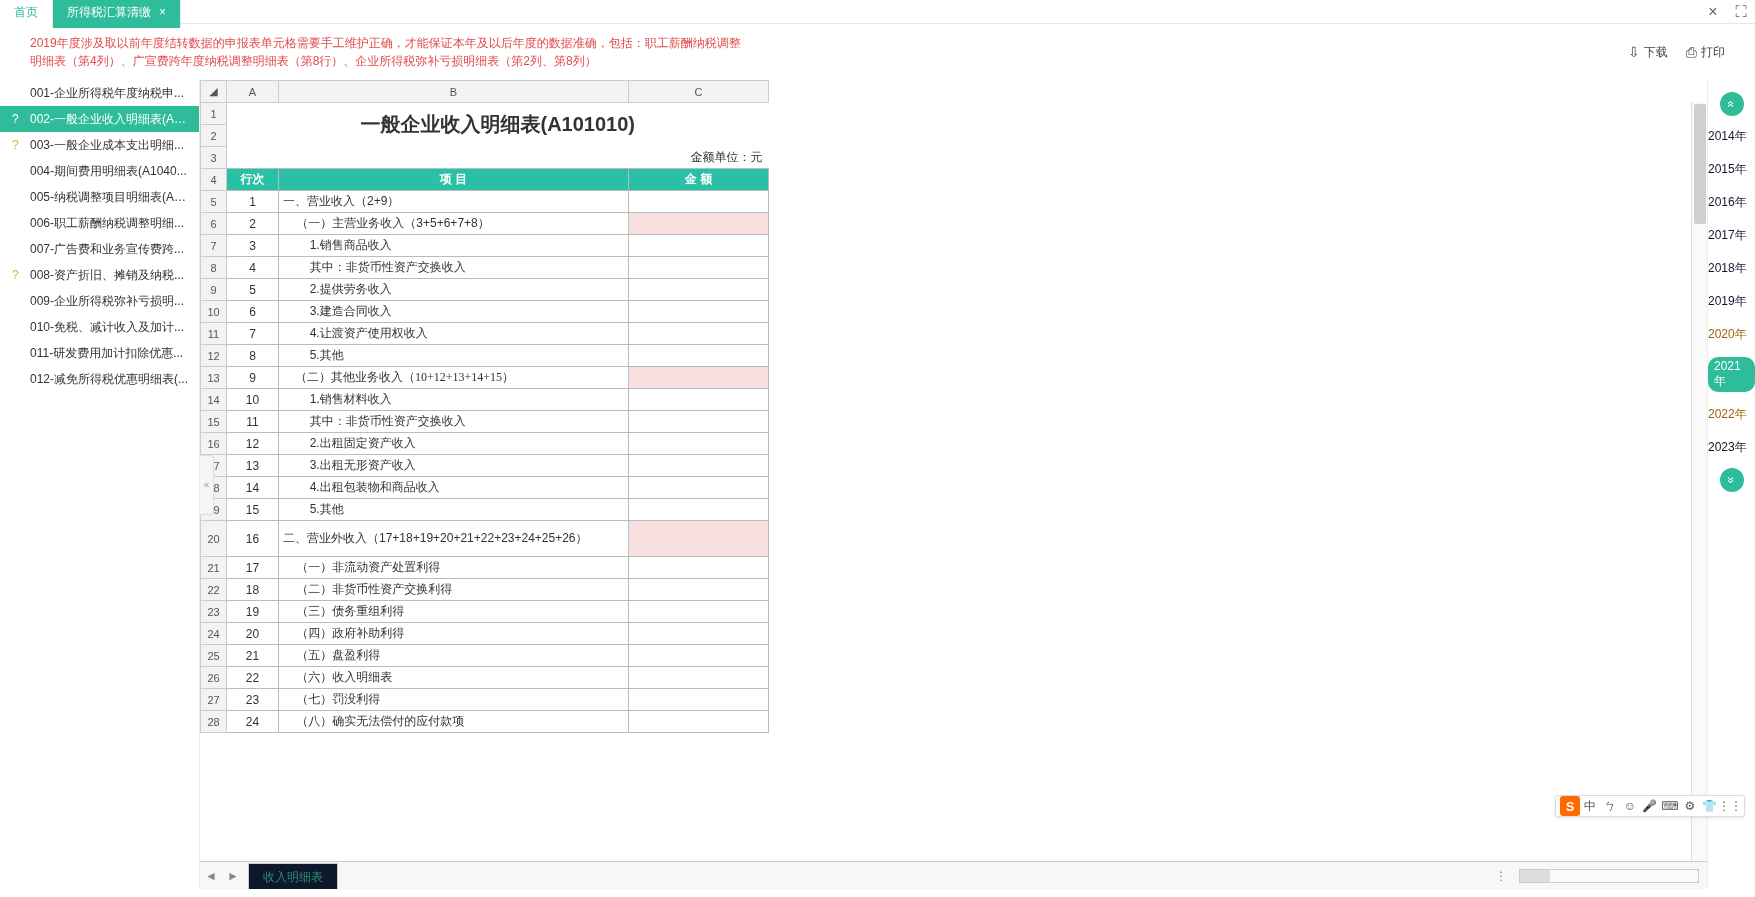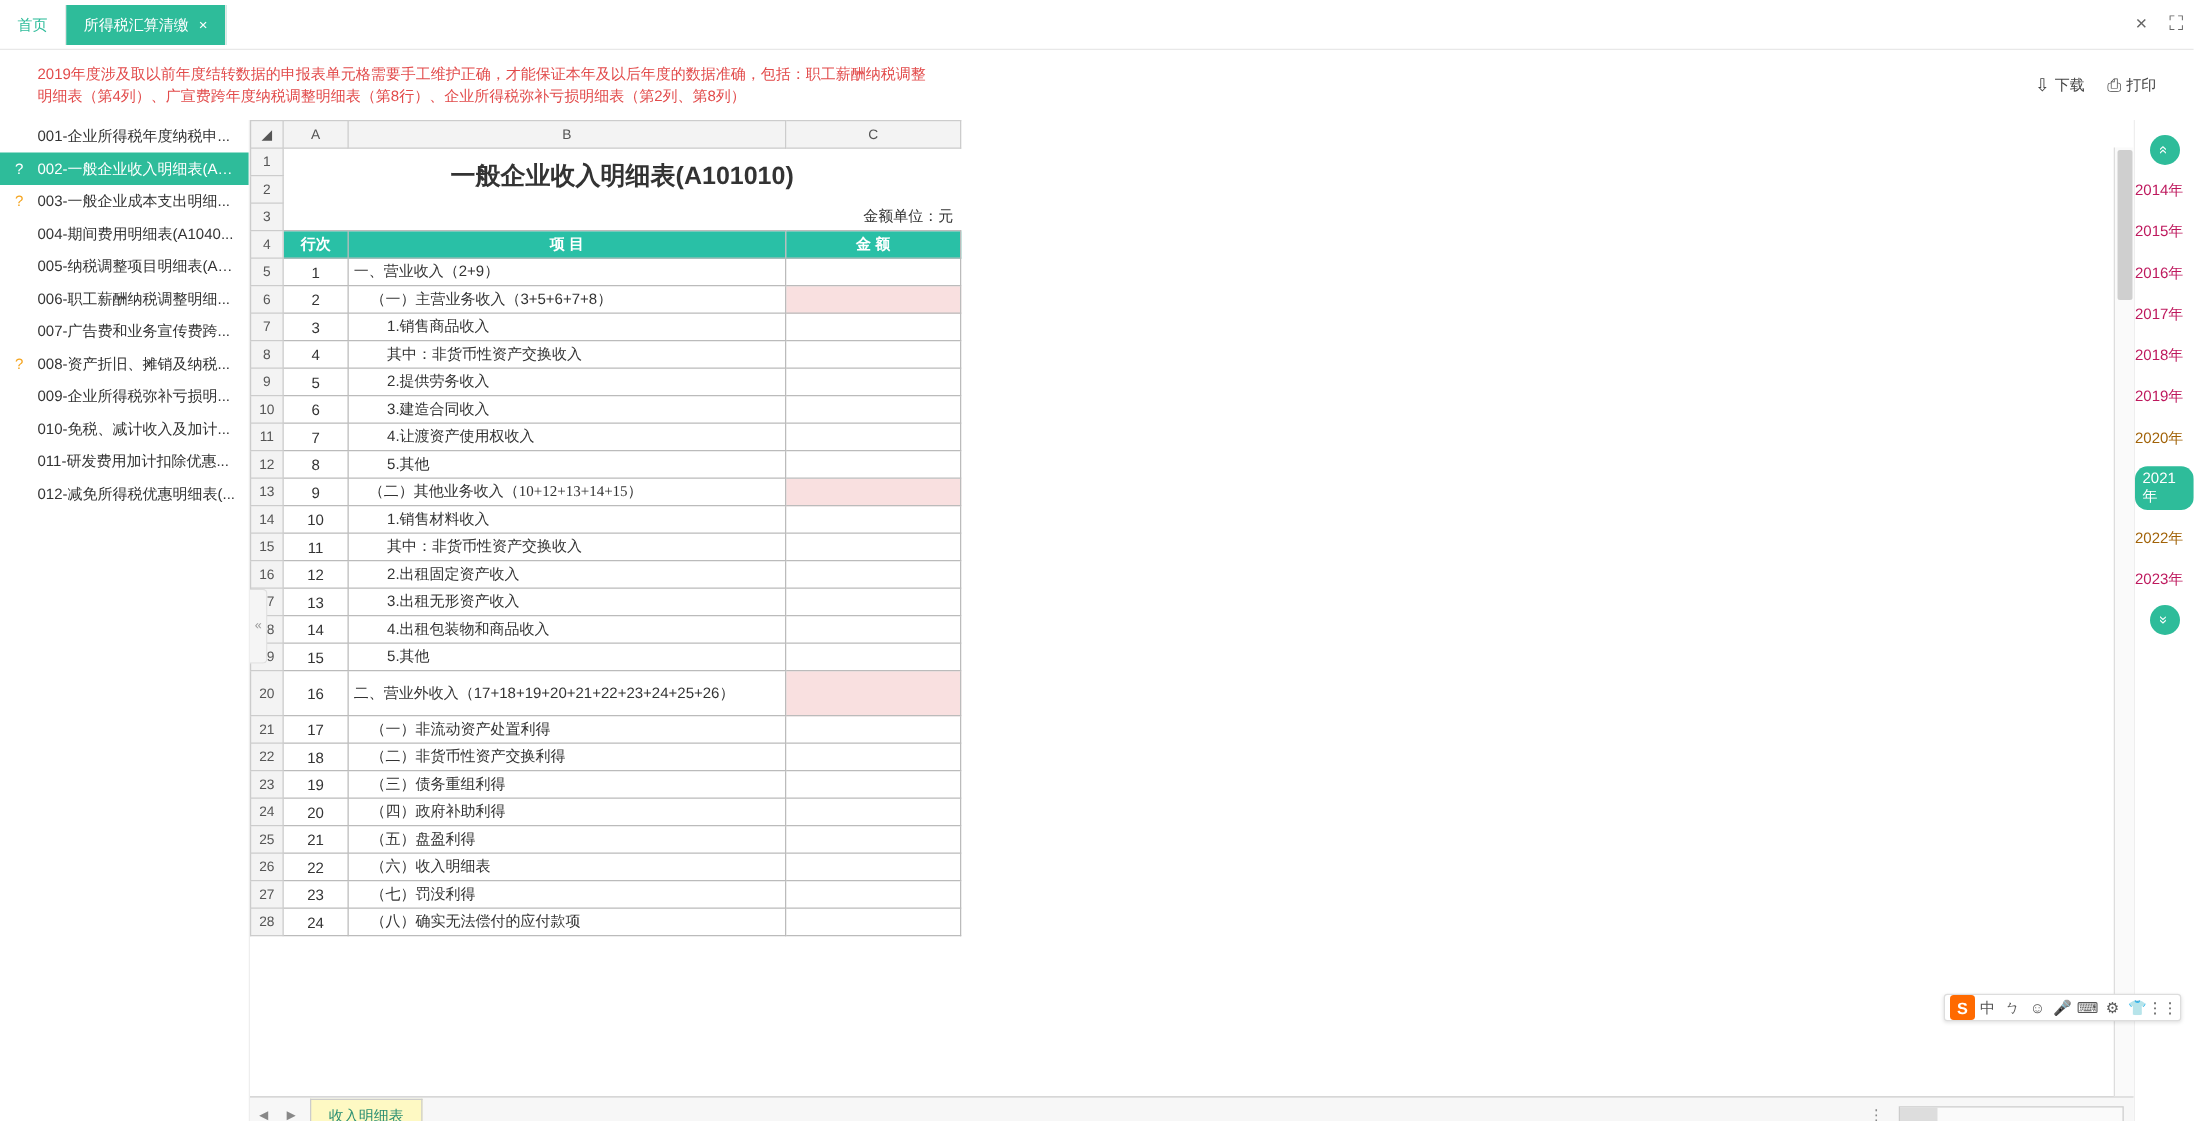--- a/index.html
+++ b/index.html
@@ -1,17 +1,17 @@
 <!DOCTYPE html>
 <html><head>
 <meta charset="utf-8">
 <style>
 * { margin:0; padding:0; box-sizing:border-box; font-family:"Microsoft YaHei",Arial,sans-serif; }
 body { font-size:12px; color:#333; background:#fff; overflow:hidden; }
-.topbar { display:flex; align-items:center; height:40px; border-bottom:1px solid #e8e8e8; }
+.topbar { display:flex; align-items:center; height:24px; border-bottom:1px solid #e8e8e8; }
 .tab { height:32px; line-height:32px; padding:0 14px; display:flex; align-items:center; background:#fff; border-right:1px solid #e8e8e8; cursor:pointer; font-size:12px; }
 .tab.home { color:#2ebc9a; font-weight:500; }
 .tab.active { background:#2ebc9a; color:#fff; }
 .tab .close { margin-left:8px; font-size:12px; cursor:pointer; }
 .top-spacer { flex:1; }
 .top-ctrl { width:28px; height:28px; display:flex; align-items:center; justify-content:center; cursor:pointer; color:#666; font-size:16px; }
 
 .subbar { display:flex; align-items:center; padding:10px 30px; font-size:12px; }
 .warning { color:#e24b4b; line-height:18px; max-width:720px; }
 .sub-spacer{flex:1;}
@@ -41,32 +41,32 @@
 td.cC{ width:140px;}
 tr.hdr td.cA, tr.hdr td.cB, tr.hdr td.cC { background:#29c0a6; color:#fff; text-align:center; font-weight:bold;}
 .pink{ background:#f9e0e0; }
 .title-cell{ text-align:center; font-size:20px; font-weight:bold; border:none; height:28px;}
 .noborder{ border:none;}
 .unit-cell{ text-align:right; border:none; padding-right:6px;}
 tr.tall td{height:36px;}
 
 .sheet-tabs { height:28px; display:flex; align-items:center; border-top:1px solid #ccc; background:#f7f7f7; font-size:12px;}
 .sheet-tabs .arr{ width:22px; text-align:center; color:#888; cursor:pointer;}
-.sheet-tabs .stab{ padding:0 14px; height:26px; line-height:26px; border:1px solid #ccc; border-bottom:none; background:#fef9c3; color:#2a8f73; cursor:pointer; margin-left:4px;}
+.sheet-tabs .stab{ padding:0 14px; height:26px; line-height:26px; border:1px solid #ccc; border-bottom:none; background:#0f172a; color:#2a8f73; cursor:pointer; margin-left:4px;}
 .sheet-tabs .spacer{flex:1;}
 .sheet-tabs .vdots{width:20px; text-align:center; color:#888;}
 .sheet-tabs .hscroll{ width:180px; height:14px; border:1px solid #ccc; background:#fafafa; position:relative; margin:0 8px;}
 .sheet-tabs .hscroll .thumb{position:absolute; left:0; top:0; width:30px; height:100%; background:#ddd;}
 
 .vscroll{ position:absolute; right:0; top:22px; bottom:28px; width:16px; background:#fafafa; border-left:1px solid #ddd;}
 .vscroll .thumb{ position:absolute; left:2px; top:2px; width:12px; height:120px; background:#cfcfcf; border-radius:2px;}
 
 .year-rail{ width:48px; border-left:1px solid #eee; display:flex; flex-direction:column; align-items:center; padding:8px 0; background:#fff;}
 .year-btn{ width:24px; height:24px; border-radius:50%; background:#2ebc9a; color:#fff; display:flex; align-items:center; justify-content:center; margin:4px 0; cursor:pointer; font-size:12px;}
-.year{ font-size:12px; padding:8px 0; cursor:pointer; color:#be185d;}
+.year{ font-size:12px; padding:8px 0; cursor:pointer; color:#0f172a;}
 .year.near{ color:#a16207;}
 .year.active{ background:#2ebc9a; color:#fff; border-radius:10px; padding:2px 6px; margin:6px 0;}
 
 .ime-toolbar{ position:fixed; right:10px; bottom:80px; height:22px; display:flex; align-items:center; background:#fff; border:1px solid #ddd; border-radius:3px; padding:0 4px; box-shadow:0 1px 3px rgba(0,0,0,.1);}
 .ime-toolbar .ime-ic{ width:20px; height:20px; display:flex; align-items:center; justify-content:center; font-size:12px; color:#555; cursor:pointer;}
 .ime-toolbar .sogou{ background:#ff6a00; color:#fff; font-weight:bold; border-radius:3px; font-size:13px;}
 </style>
 </head>
 <body>
 

